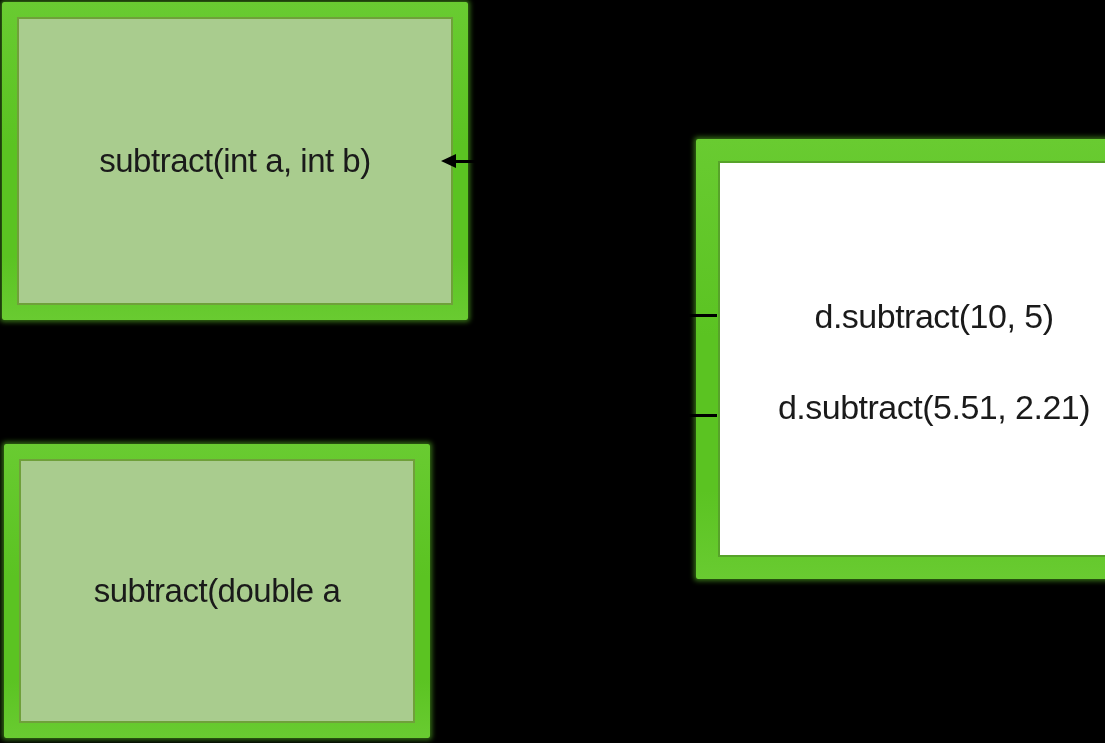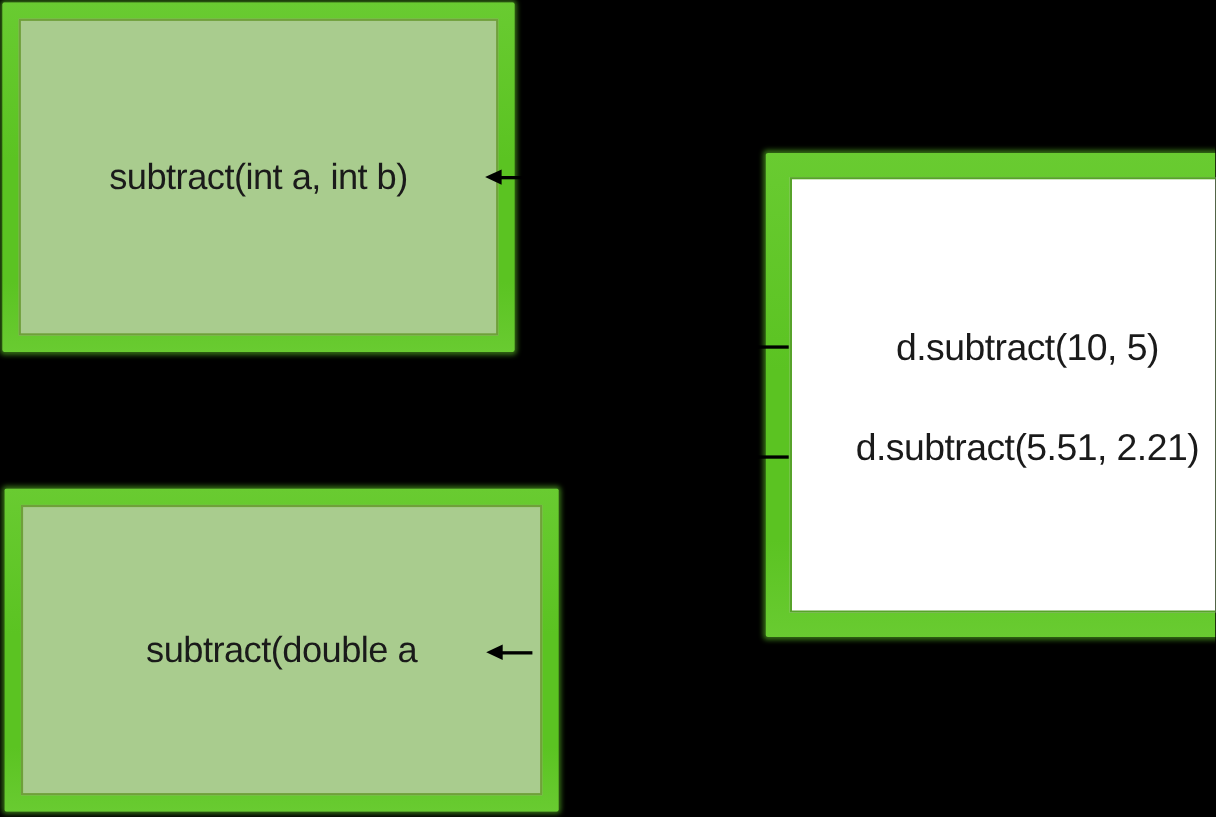--- a/index.html
+++ b/index.html
@@ -27,21 +27,21 @@
     overflow: hidden;
   }
   
   .gbox {
     position: absolute;
     background: linear-gradient(180deg, var(--border-green-light) 0%, var(--border-green) 45%, var(--border-green) 80%, var(--border-green-light) 100%);
     border-radius: 2px;
     box-shadow: 0 0 5px 2px rgba(96, 200, 40, 0.55);
   }
   .box1 { left: 2px;   top: 2px;   width: 466px; height: 318px; }
-  .box2 { left: 4px;   top: 444px; width: 504px; height: 294px; }
+  .box2 { left: 4px;   top: 444px; width: 426px; height: 294px; }
   .box3 { left: 696px; top: 139px; width: 476px; height: 440px; border-radius: 2px; }
   
   .inner {
     position: absolute;
     display: flex;
     align-items: center;
     justify-content: center;
     text-align: center;
   }
   .inner.green {

